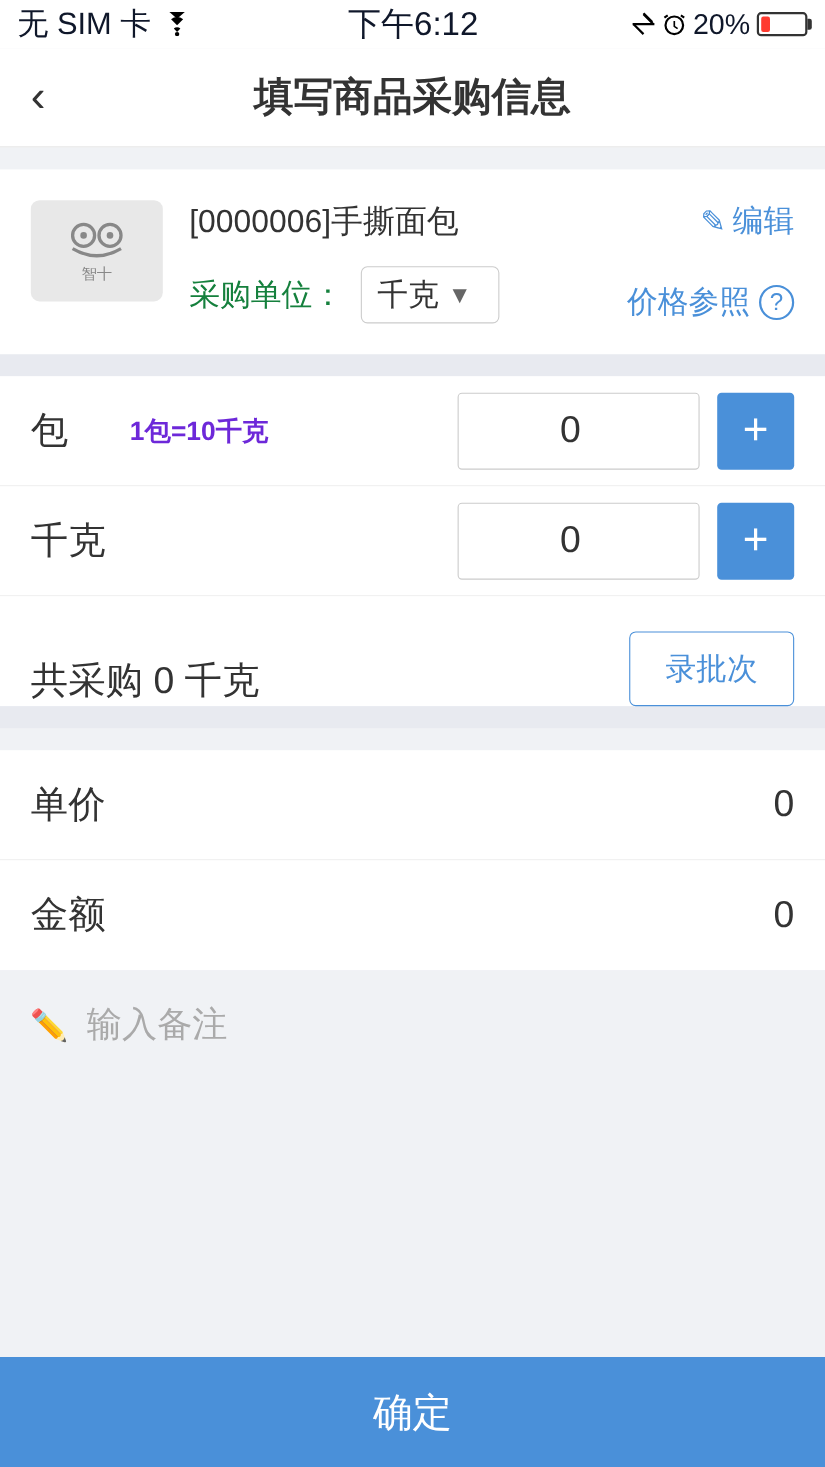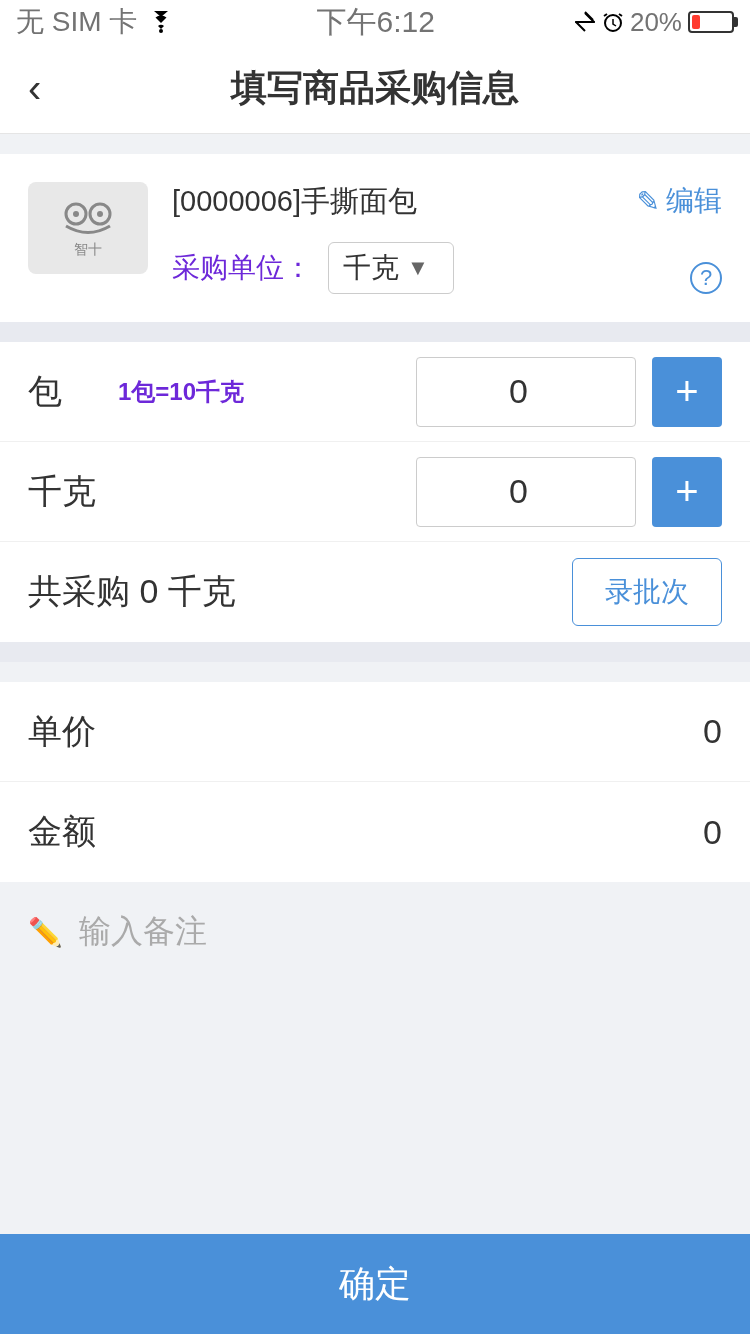--- a/index.html
+++ b/index.html
@@ -16,21 +16,21 @@
     
     .status-bar {
       width: 750px;
       height: 44px;
       background: #fff;
       display: flex;
       align-items: center;
       justify-content: space-between;
       padding: 0 16px;
       font-size: 28px;
-      color: #737373;
+      color: #0f172a;
     }
     .status-left {
       display: flex;
       align-items: center;
       gap: 8px;
       font-size: 28px;
     }
     .status-center {
       font-size: 30px;
       font-weight: 500;
@@ -130,21 +130,21 @@
       font-weight: 500;
       margin-bottom: 20px;
     }
     .product-unit-row {
       display: flex;
       align-items: center;
       gap: 16px;
     }
     .product-unit-label {
       font-size: 28px;
-      color: #6d28d9;
+      color: #15803d;
     }
     .unit-select {
       border: 1px solid #ccc;
       border-radius: 6px;
       padding: 6px 24px 6px 14px;
       font-size: 28px;
       color: #333;
       background: #fff;
       position: relative;
       display: inline-flex;
@@ -246,21 +246,21 @@
       display: flex;
       align-items: center;
       justify-content: center;
       cursor: pointer;
     }
 
     
     .total-row {
       background: #fff;
       display: flex;
-      align-items: center;
+      align-items: flex-end;
       justify-content: space-between;
       padding: 0 28px;
       height: 100px;
     }
     .total-label {
       font-size: 34px;
       color: #333;
     }
     .batch-btn {
       border: 1px solid #4a90d9;
@@ -399,20 +399,21 @@
         <span>千克</span>
         <span class="unit-dropdown-arrow">▼</span>
       </div>
     </div>
   </div>
   <div class="edit-btn">
     <span>✎</span>
     <span>编辑</span>
   </div>
   <div class="price-ref">
+    <span>价格参照</span>
     <div class="info-circle">?</div>
   </div>
 </div>
 
 <div class="section-divider"></div>
 
 <div class="input-section">
 
   <div class="input-row">
     <span class="input-label">包</span>

